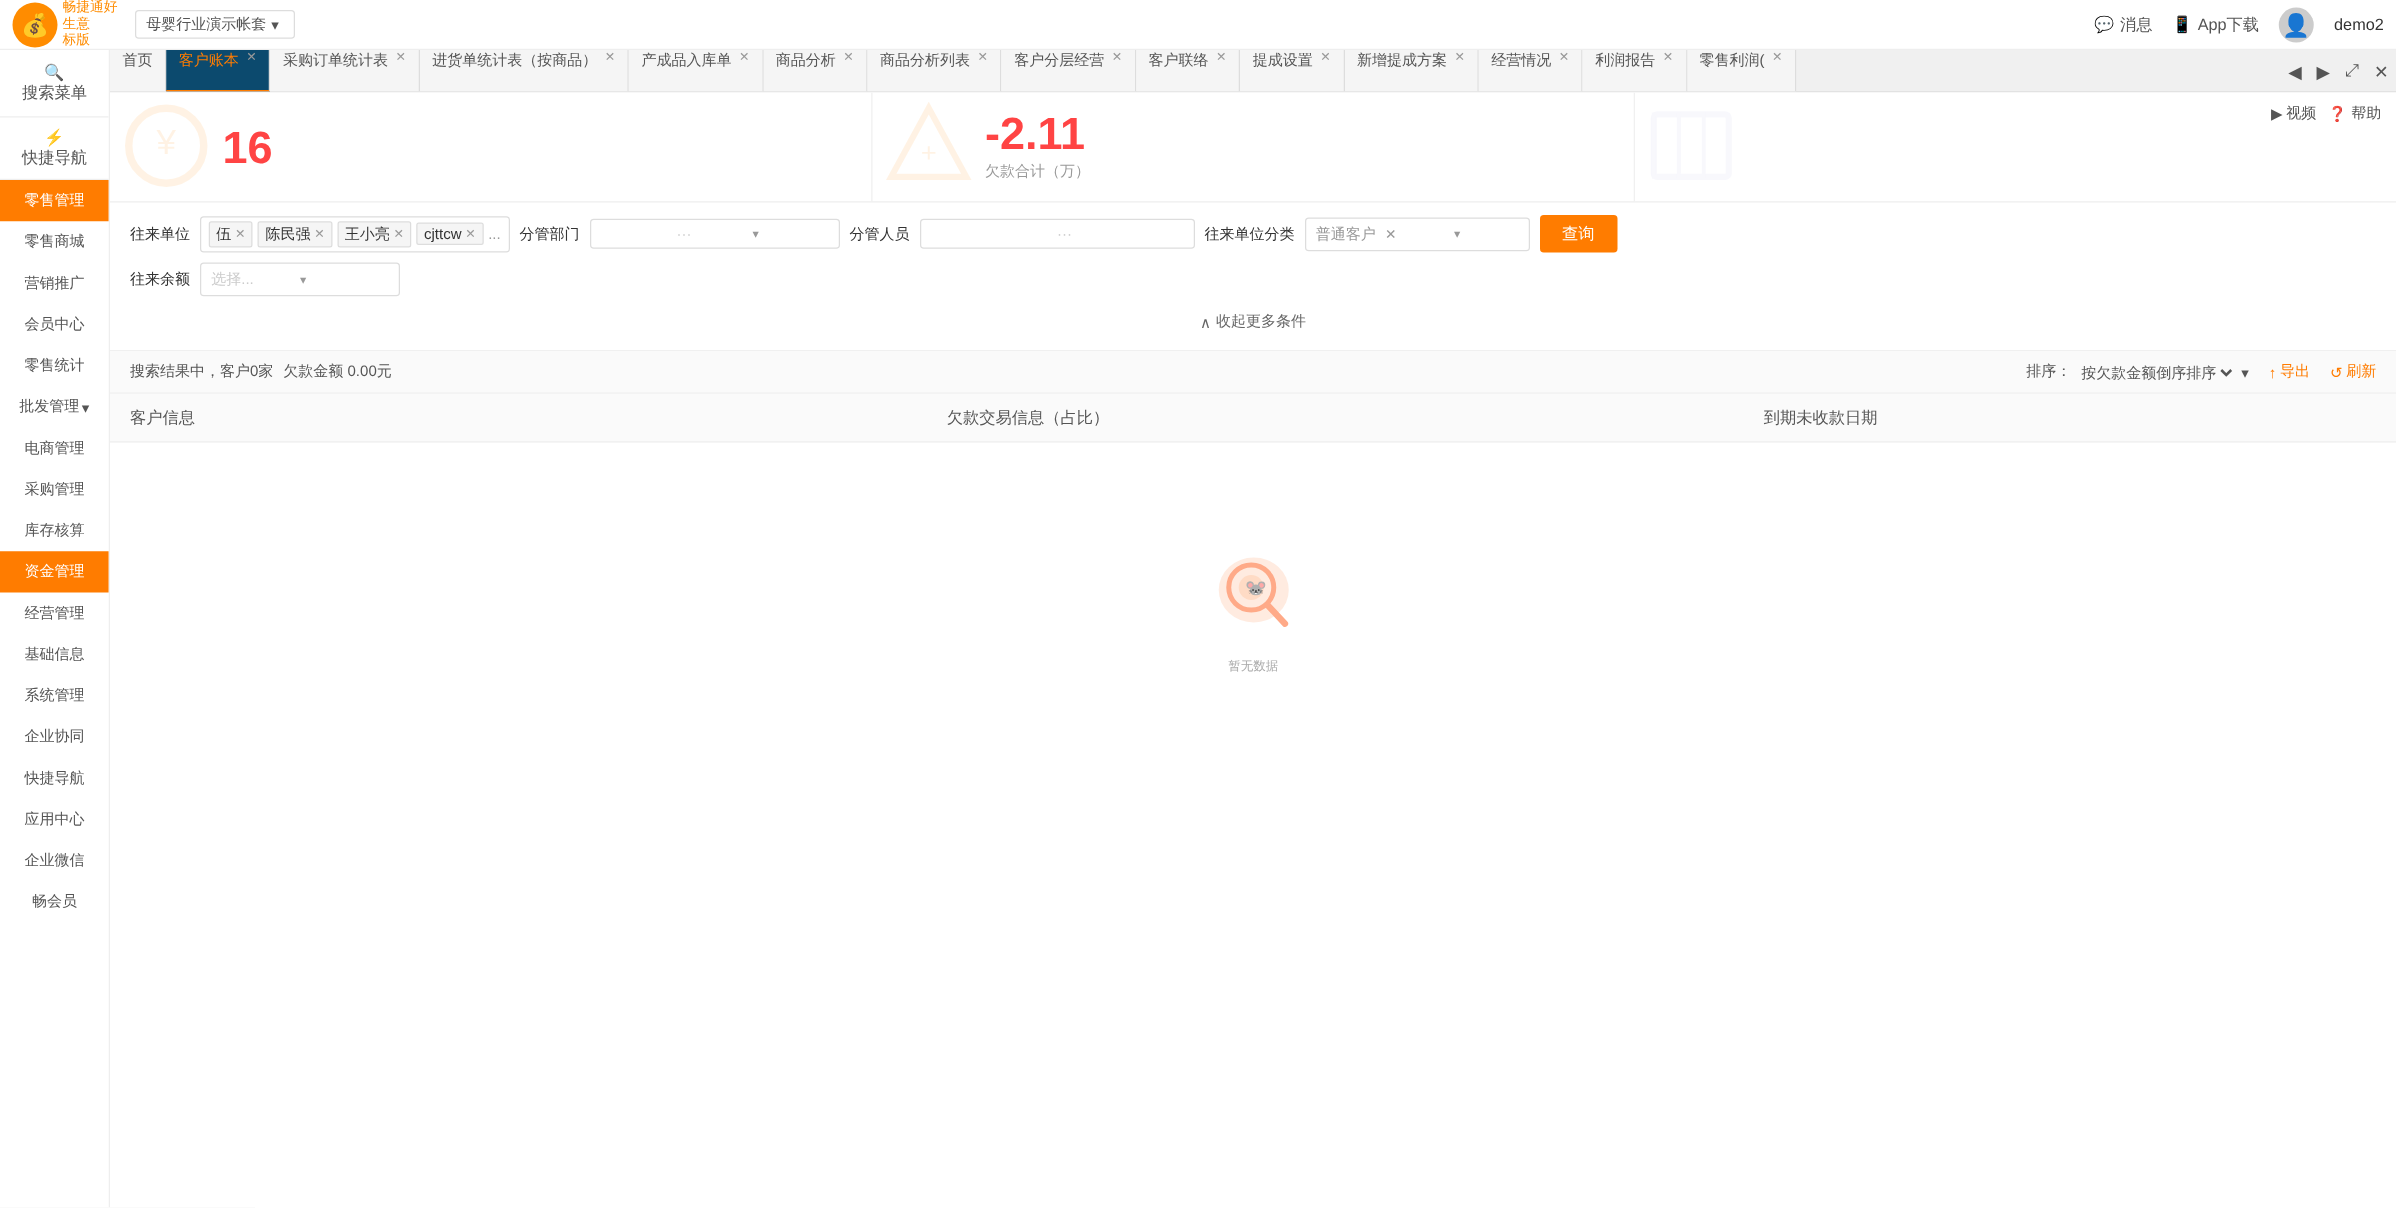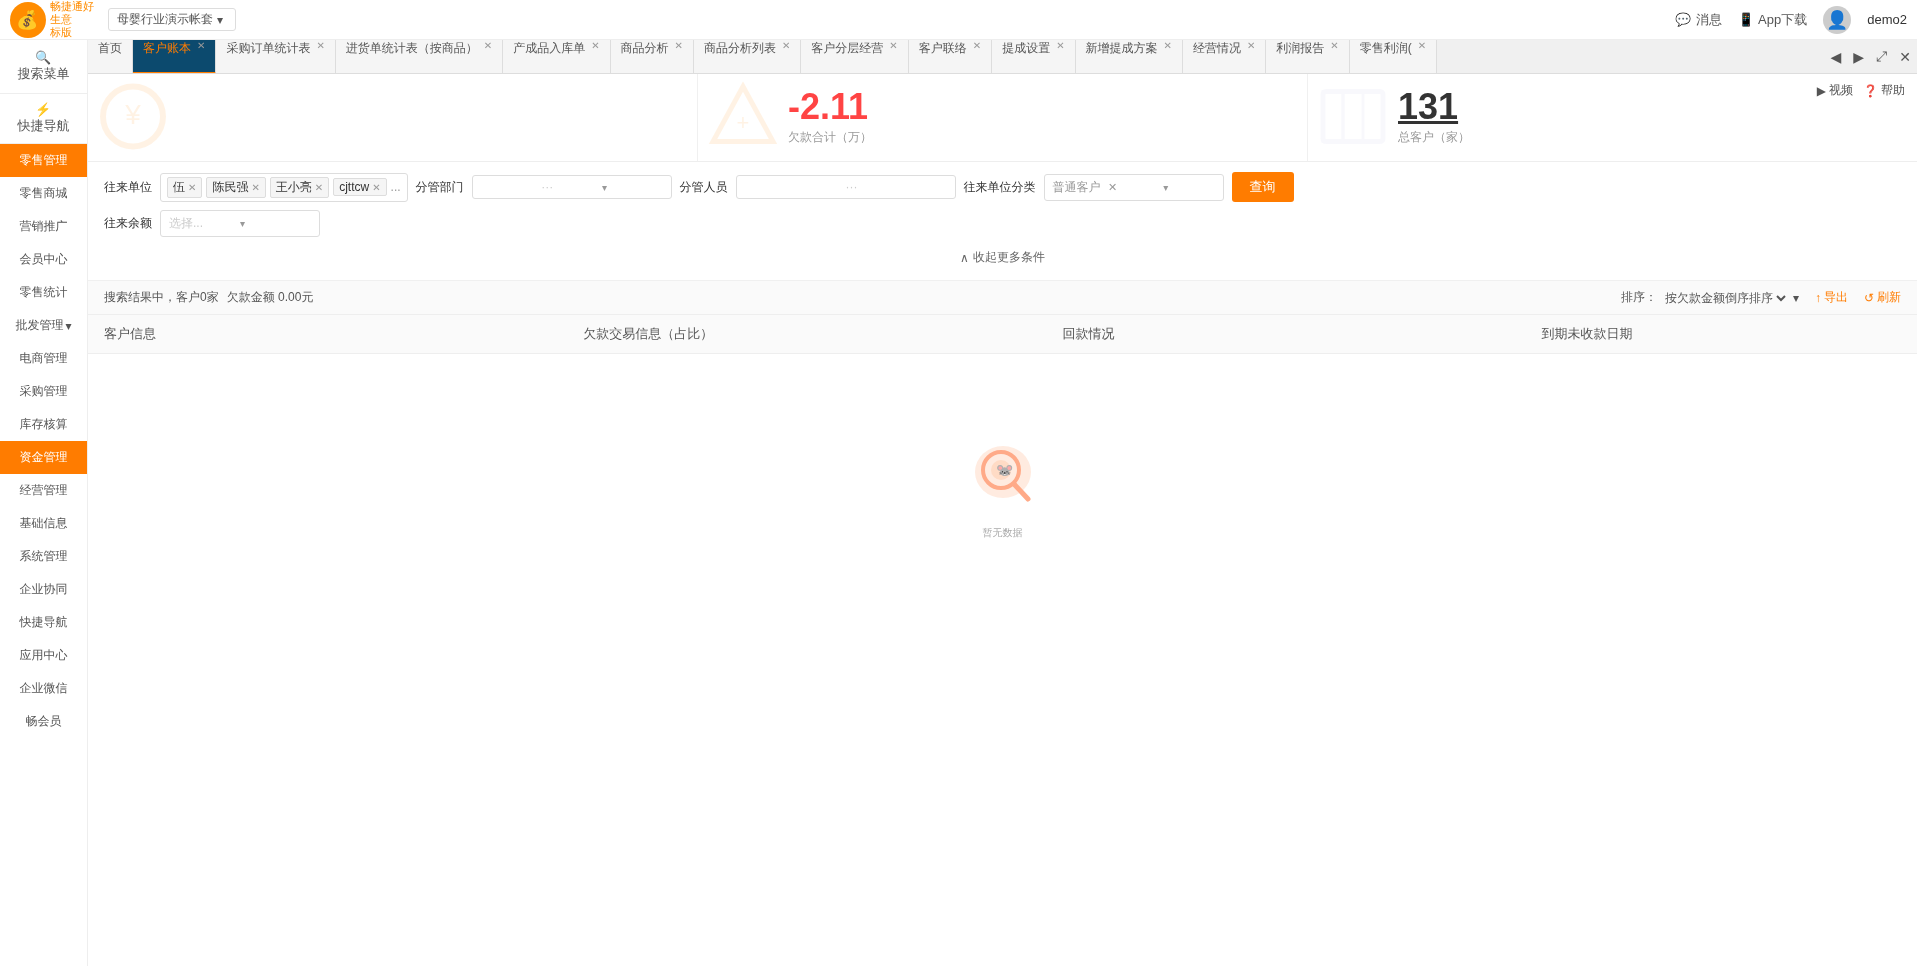--- a/index.html
+++ b/index.html
@@ -260,20 +260,21 @@
         <div class="stats-header">
 
           <div class="stat-block">
             <div style="position:absolute;left:10px;top:50%;transform:translateY(-50%);opacity:0.1;">
               <svg width="70" height="70" viewBox="0 0 70 70">
                 <circle cx="35" cy="35" r="30" fill="none" stroke="#ff8c00" stroke-width="6"></circle>
                 <text x="35" y="42" text-anchor="middle" font-size="28" fill="#ff8c00">¥</text>
               </svg>
             </div>
             <div style="margin-left:60px;">
+              <div class="stat-value" style="color:#ff4444;font-size:36px;font-weight:bold;">16</div>
             </div>
           </div>
 
           <div class="stat-block">
             <div style="position:absolute;left:10px;top:50%;transform:translateY(-50%);opacity:0.1;">
               <svg width="70" height="70" viewBox="0 0 70 70">
                 <polygon points="35,5 65,60 5,60" fill="none" stroke="#ff8c00" stroke-width="5"></polygon>
                 <text x="35" y="48" text-anchor="middle" font-size="22" fill="#ff8c00">+</text>
               </svg>
             </div>
@@ -283,24 +284,20 @@
             </div>
           </div>
 
           <div class="stat-block">
             <div style="position:absolute;left:10px;top:50%;transform:translateY(-50%);opacity:0.08;">
               <svg width="70" height="70" viewBox="0 0 70 70">
                 <rect x="5" y="10" width="60" height="50" rx="3" fill="none" stroke="#aad" stroke-width="5"></rect>
                 <rect x="5" y="10" width="20" height="50" fill="none" stroke="#aad" stroke-width="3"></rect>
                 <rect x="25" y="10" width="20" height="50" fill="none" stroke="#aad" stroke-width="3"></rect>
               </svg>
-            </div>
-            <div style="margin-left:60px;">
-              <div class="stat-value black" style="color:#333;font-size:36px;font-weight:bold;text-decoration:underline;">131</div>
-              <div class="stat-label">总客户（家）</div>
             </div>
             <div style="position:absolute;top:8px;right:12px;display:flex;gap:10px;font-size:12px;color:#555;">
               <span style="cursor:pointer;display:flex;align-items:center;gap:3px;">
                 <span>▶</span>
                 <span>视频</span>
               </span>
               <span style="cursor:pointer;display:flex;align-items:center;gap:3px;">
                 <span>❓</span>
                 <span>帮助</span>
               </span>
@@ -386,21 +383,20 @@
               <span>↺</span>
               <span>刷新</span>
             </div>
           </div>
         </div>
 
         <div class="data-table">
           <div class="table-header">
             <div class="table-col-1">客户信息</div>
             <div class="table-col-2">欠款交易信息（占比）</div>
-            <div class="table-col-3">回款情况</div>
             <div class="table-col-4">到期未收款日期</div>
           </div>
         </div>
 
         <div class="empty-state">
           <div class="empty-icon">
             
             <svg width="80" height="80" viewBox="0 0 80 80">
               <ellipse cx="40" cy="38" rx="28" ry="26" fill="#ffddcc" opacity="0.6"></ellipse>
               <circle cx="38" cy="36" r="18" fill="none" stroke="#ffaa88" stroke-width="4"></circle>

